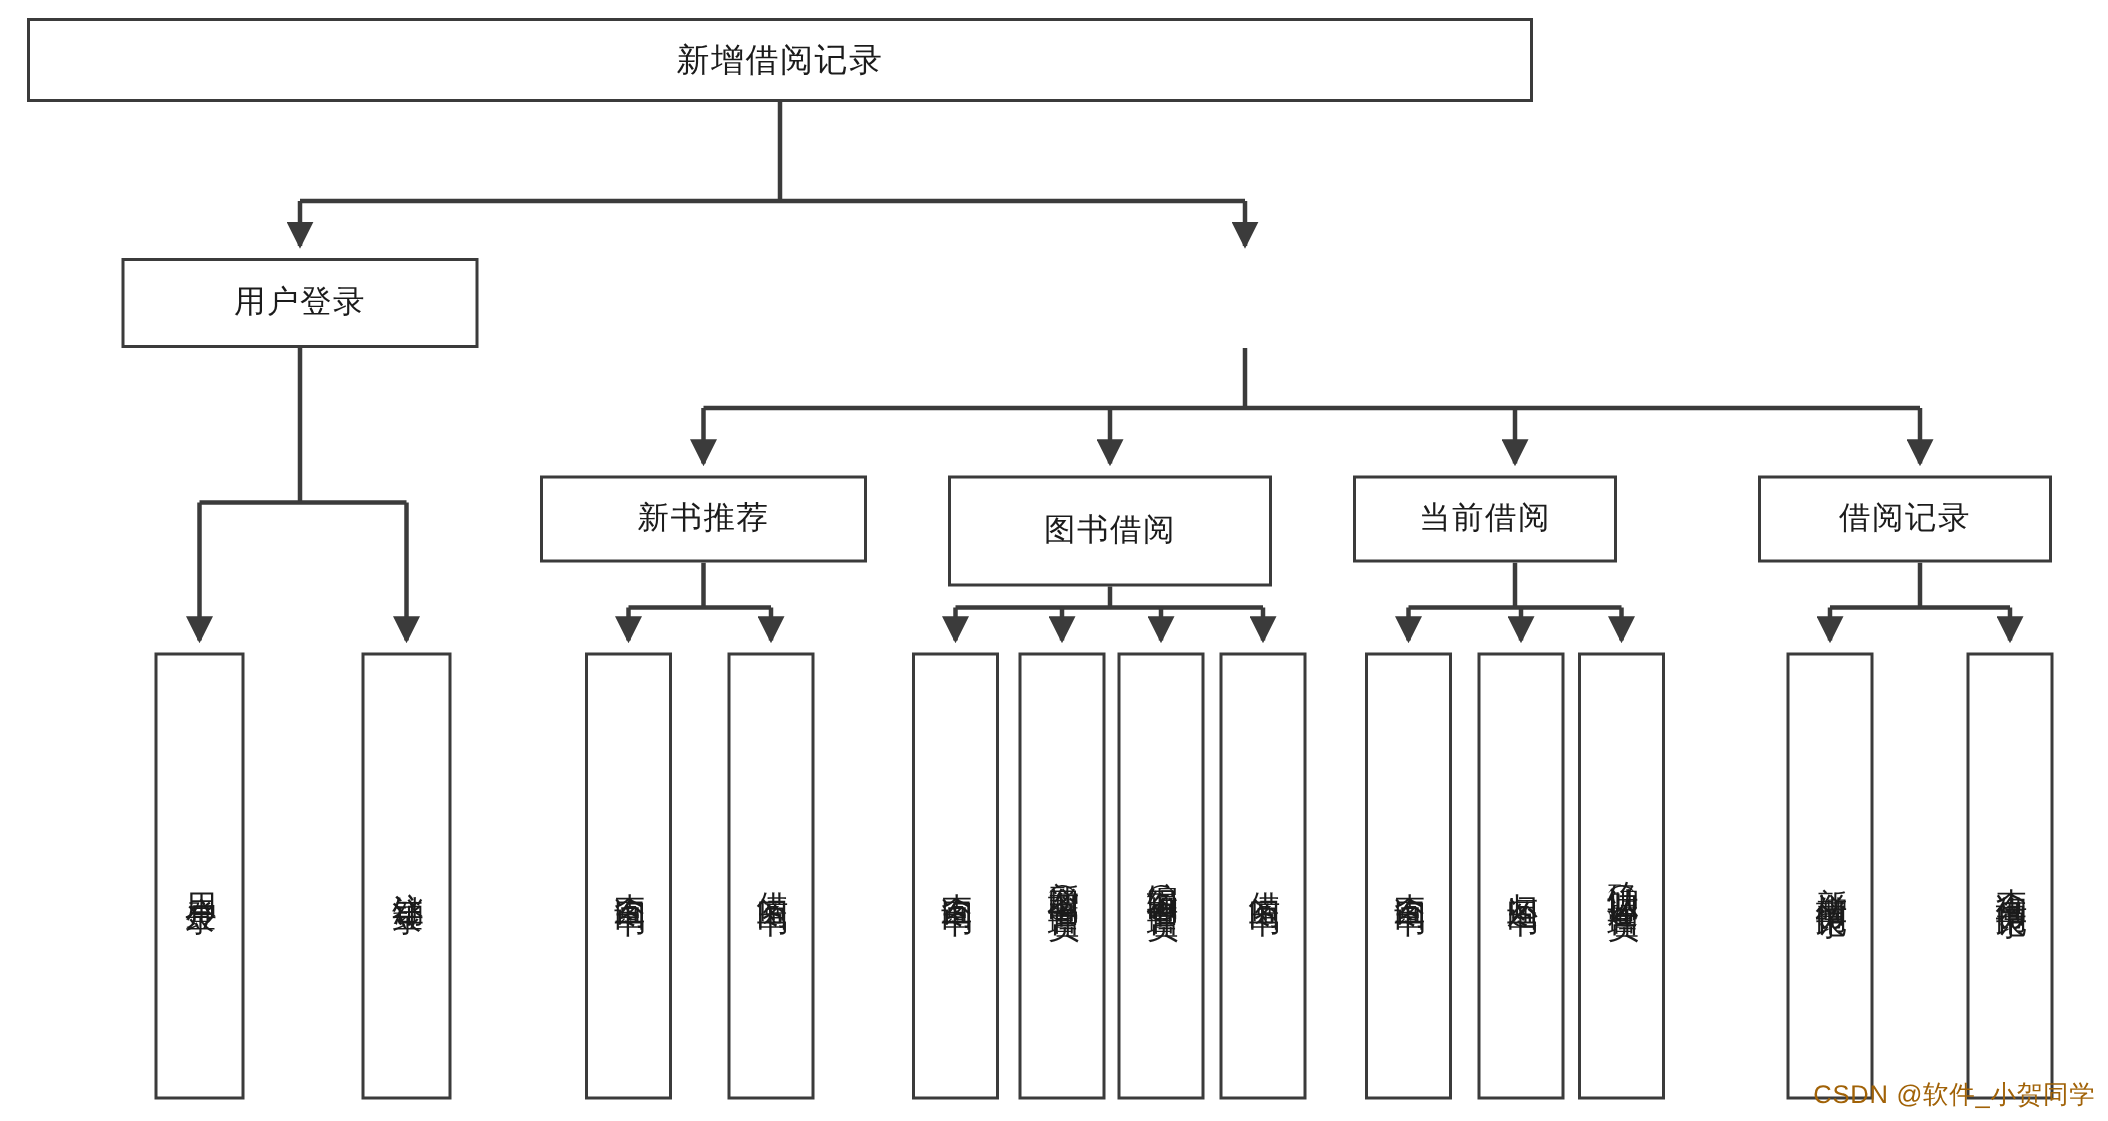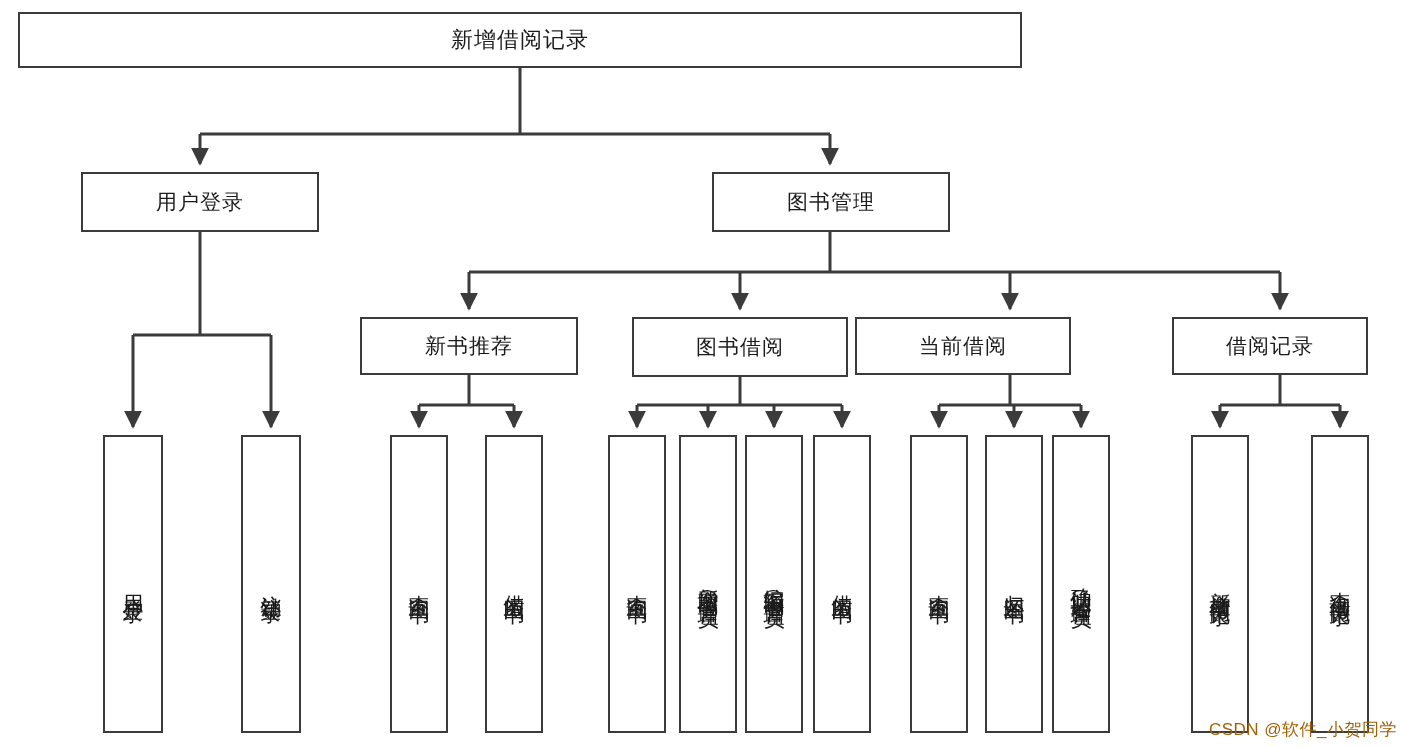--- a/index.html
+++ b/index.html
@@ -125,31 +125,28 @@
     </g>
   </svg>
 
   <div class="node h root" style="left:18px; top:12px; width:1004px; height:56px;">
     <span>新增借阅记录</span>
   </div>
 
   <div class="node h" style="left:81px; top:172px; width:238px; height:60px;">
     <span>用户登录</span>
   </div>
-  <div class="node h" style="left:712px; top:172px; width:238px; height:60px;">
-    <span>图书管理</span>
-  </div>
 
   <div class="node h" style="left:360px; top:317px; width:218px; height:58px;">
     <span>新书推荐</span>
   </div>
-  <div class="node h" style="left:632px; top:317px; width:216px; height:60px;">
+  <div class="node h" style="left:632px; top:317px; width:216px; height:74px;">
     <span>图书借阅</span>
   </div>
-  <div class="node h" style="left:855px; top:317px; width:216px; height:58px;">
+  <div class="node h" style="left:902px; top:317px; width:176px; height:58px;">
     <span>当前借阅</span>
   </div>
   <div class="node h" style="left:1172px; top:317px; width:196px; height:58px;">
     <span>借阅记录</span>
   </div>
 
   <div class="node v" style="left:103px; top:435px; width:60px; height:298px;">
     <span>用户登录</span>
   </div>
   <div class="node v" style="left:241px; top:435px; width:60px; height:298px;">

